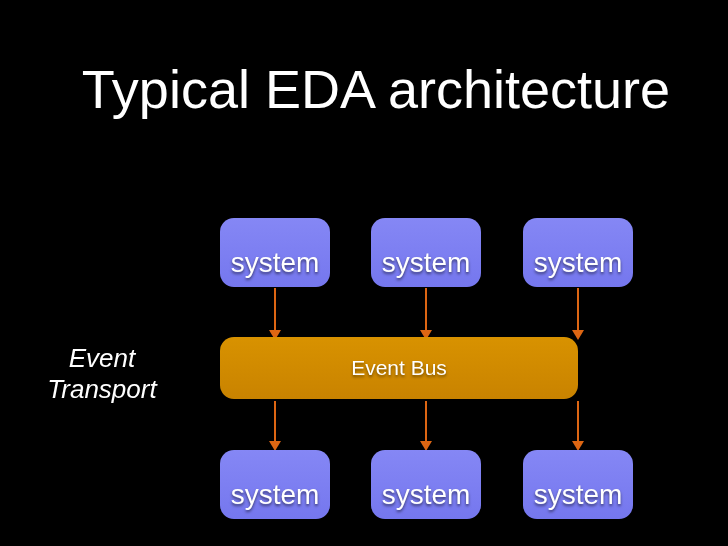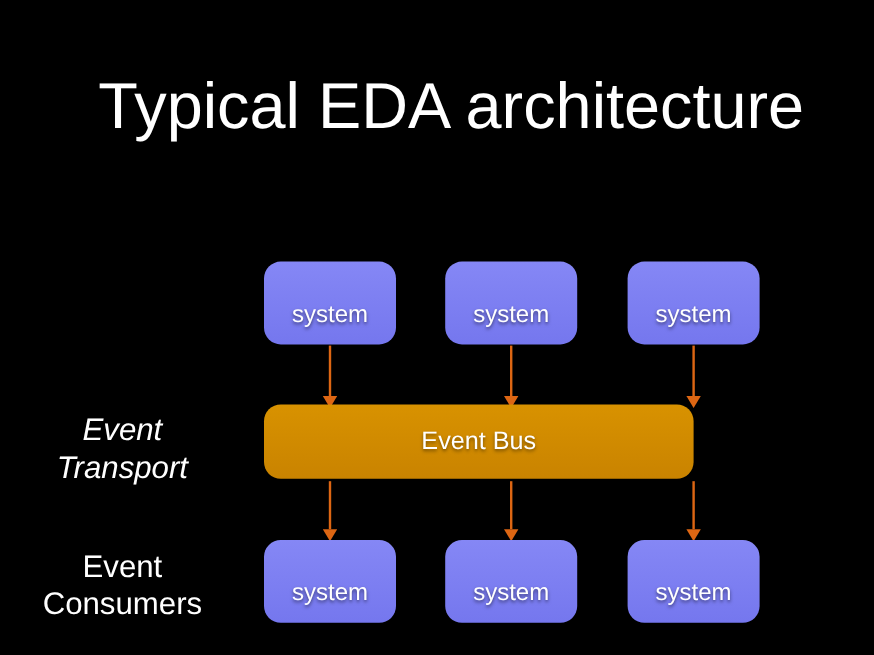--- a/index.html
+++ b/index.html
@@ -46,21 +46,21 @@
     position: absolute;
     width: 110px;
     height: 69px;
     border-radius: 14px;
     background: linear-gradient(180deg, #8587f5 0%, #7577ee 100%);
     display: flex;
     align-items: center;
     justify-content: center;
   }
   .sys-box span {
-    font-size: 20px;
+    font-size: 28px;
     color: #ffffff;
     text-shadow: 0 2px 3px rgba(0,0,0,0.55);
     margin-top: 20px;
   }
   .p1 { left: 220px; top: 218px; }
   .p2 { left: 371px; top: 218px; }
   .p3 { left: 523px; top: 218px; }
   .c1 { left: 220px; top: 450px; }
   .c2 { left: 371px; top: 450px; }
   .c3 { left: 523px; top: 450px; }
@@ -109,21 +109,20 @@
   .ax3 { left: 571px; }
 </style>
 </head>
 <body>
 
 <div class="slide">
 
   <h1 class="title">Typical EDA architecture</h1>
 
   <div class="row-label label-transport">Event Transport</div>
-  <div class="row-label label-consumers">Event Consumers</div>
 
   <div class="sys-box p1">
     <span>system</span>
   </div>
   <div class="sys-box p2">
     <span>system</span>
   </div>
   <div class="sys-box p3">
     <span>system</span>
   </div>

